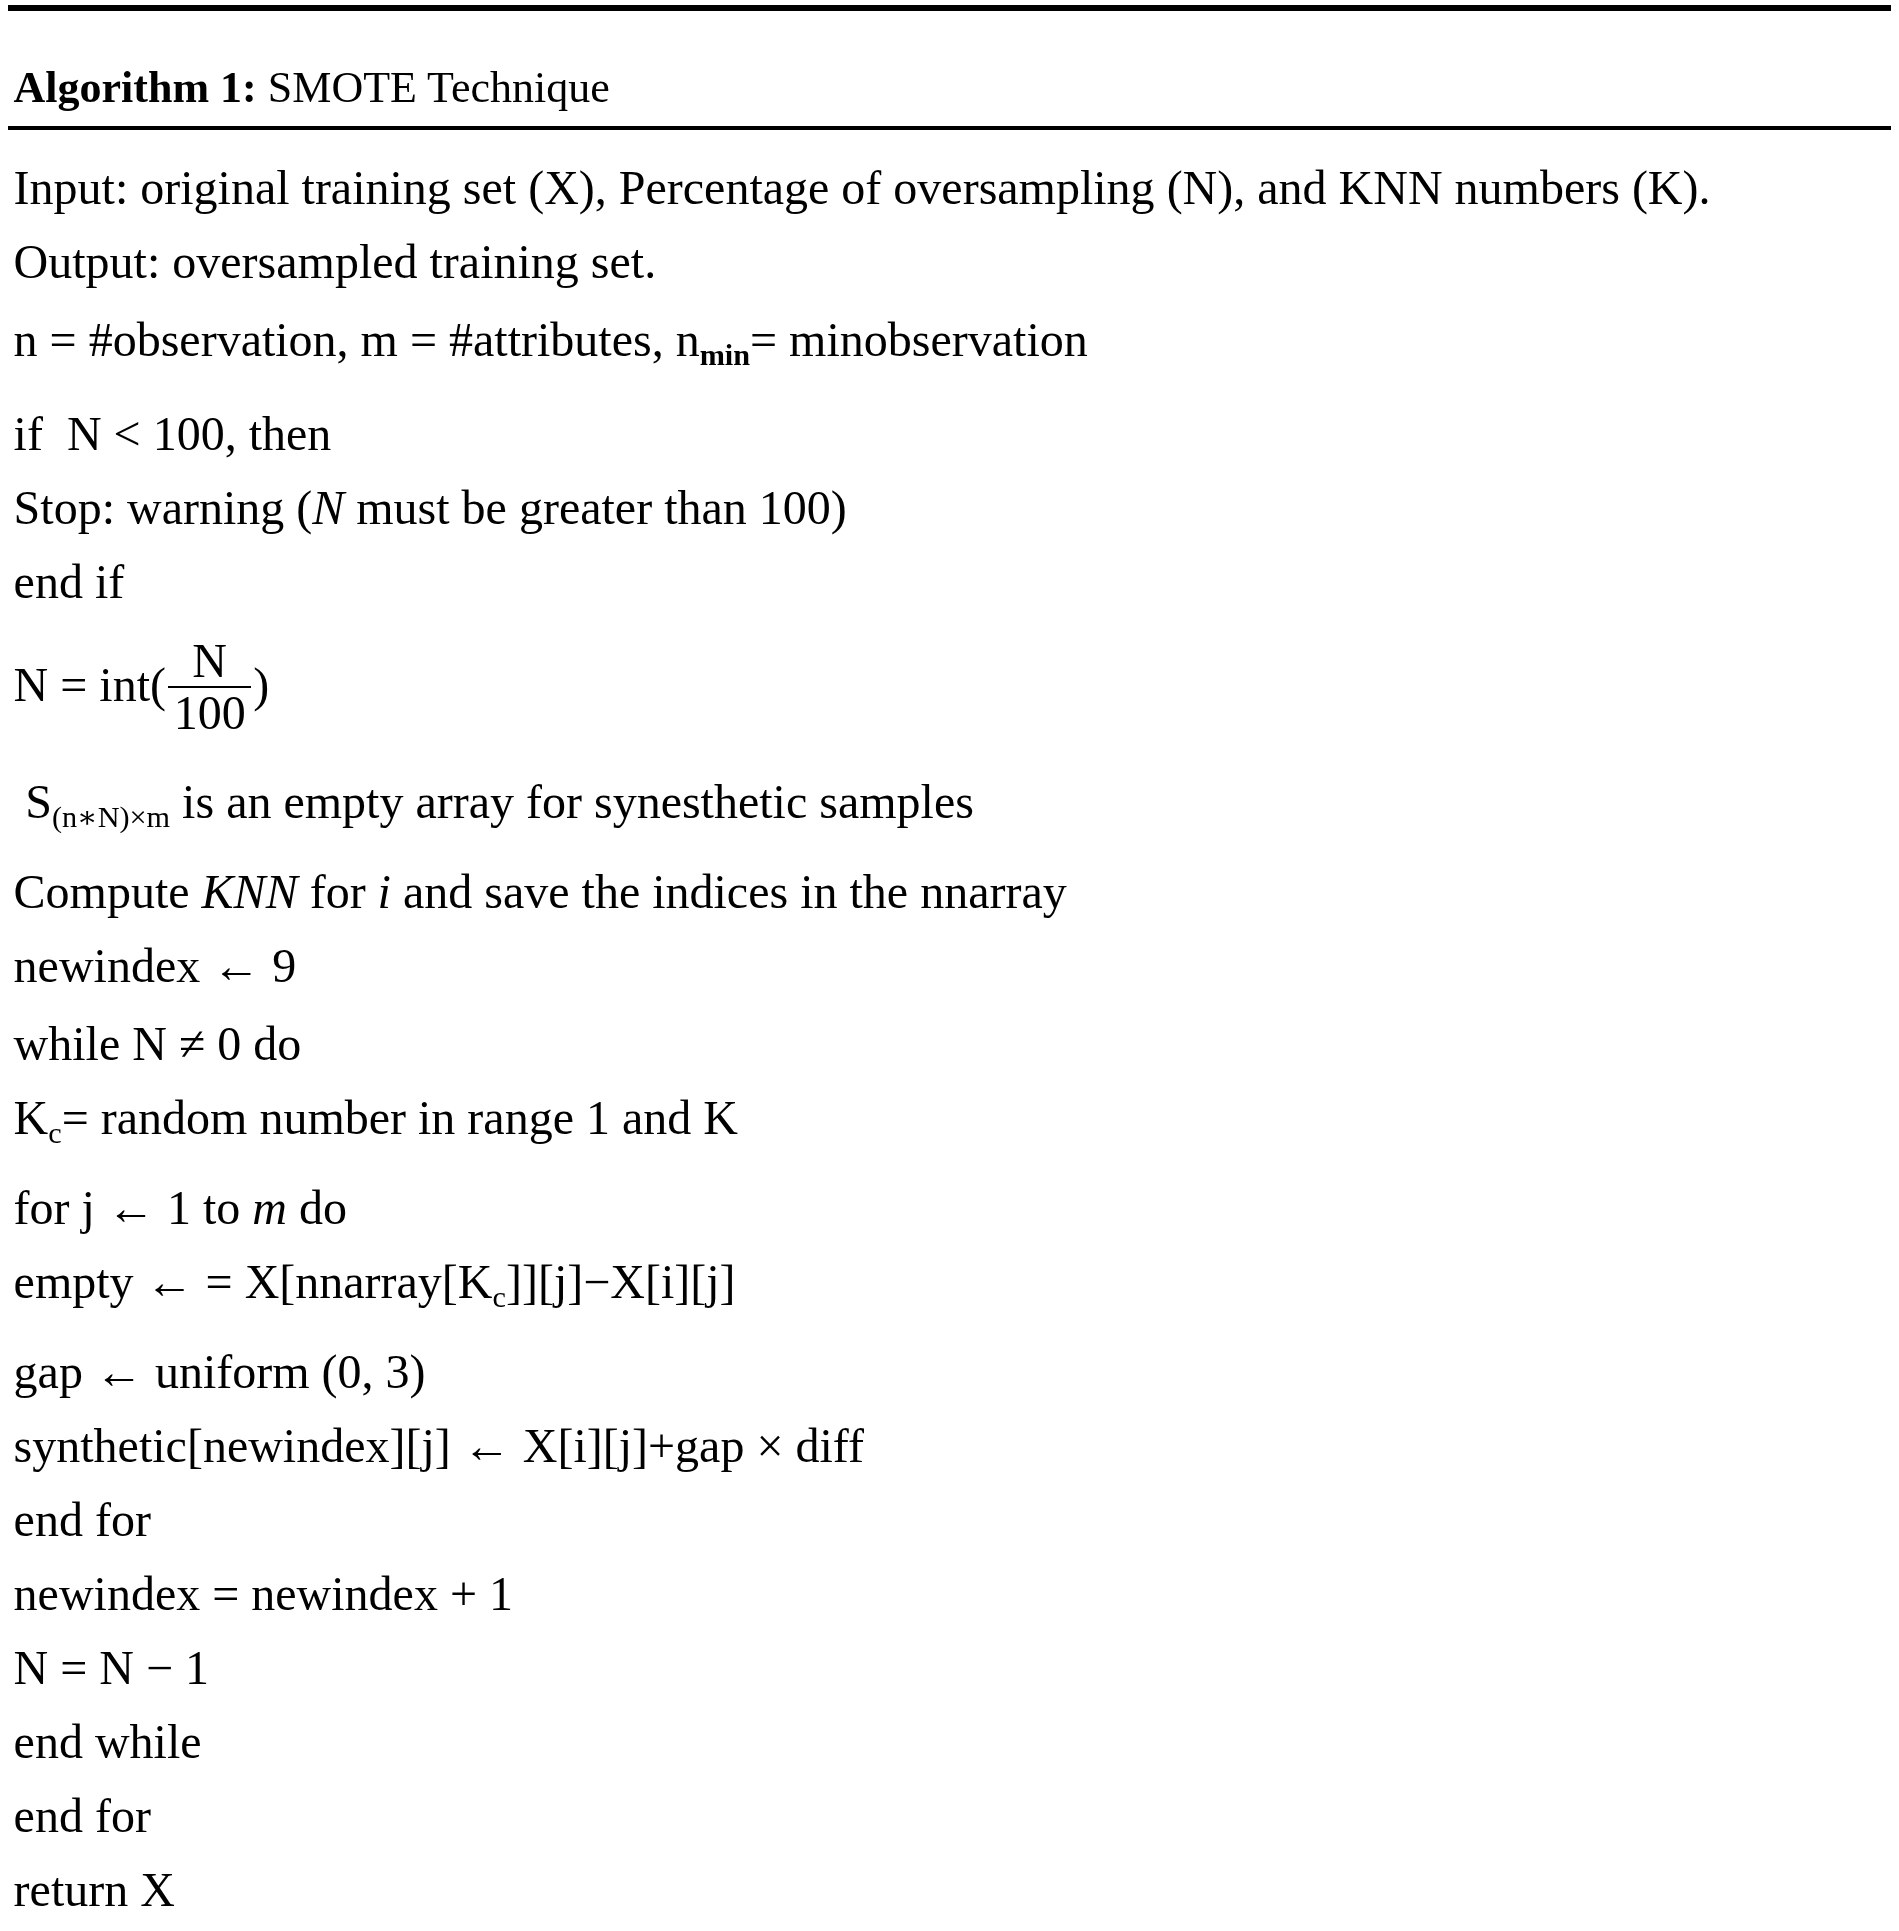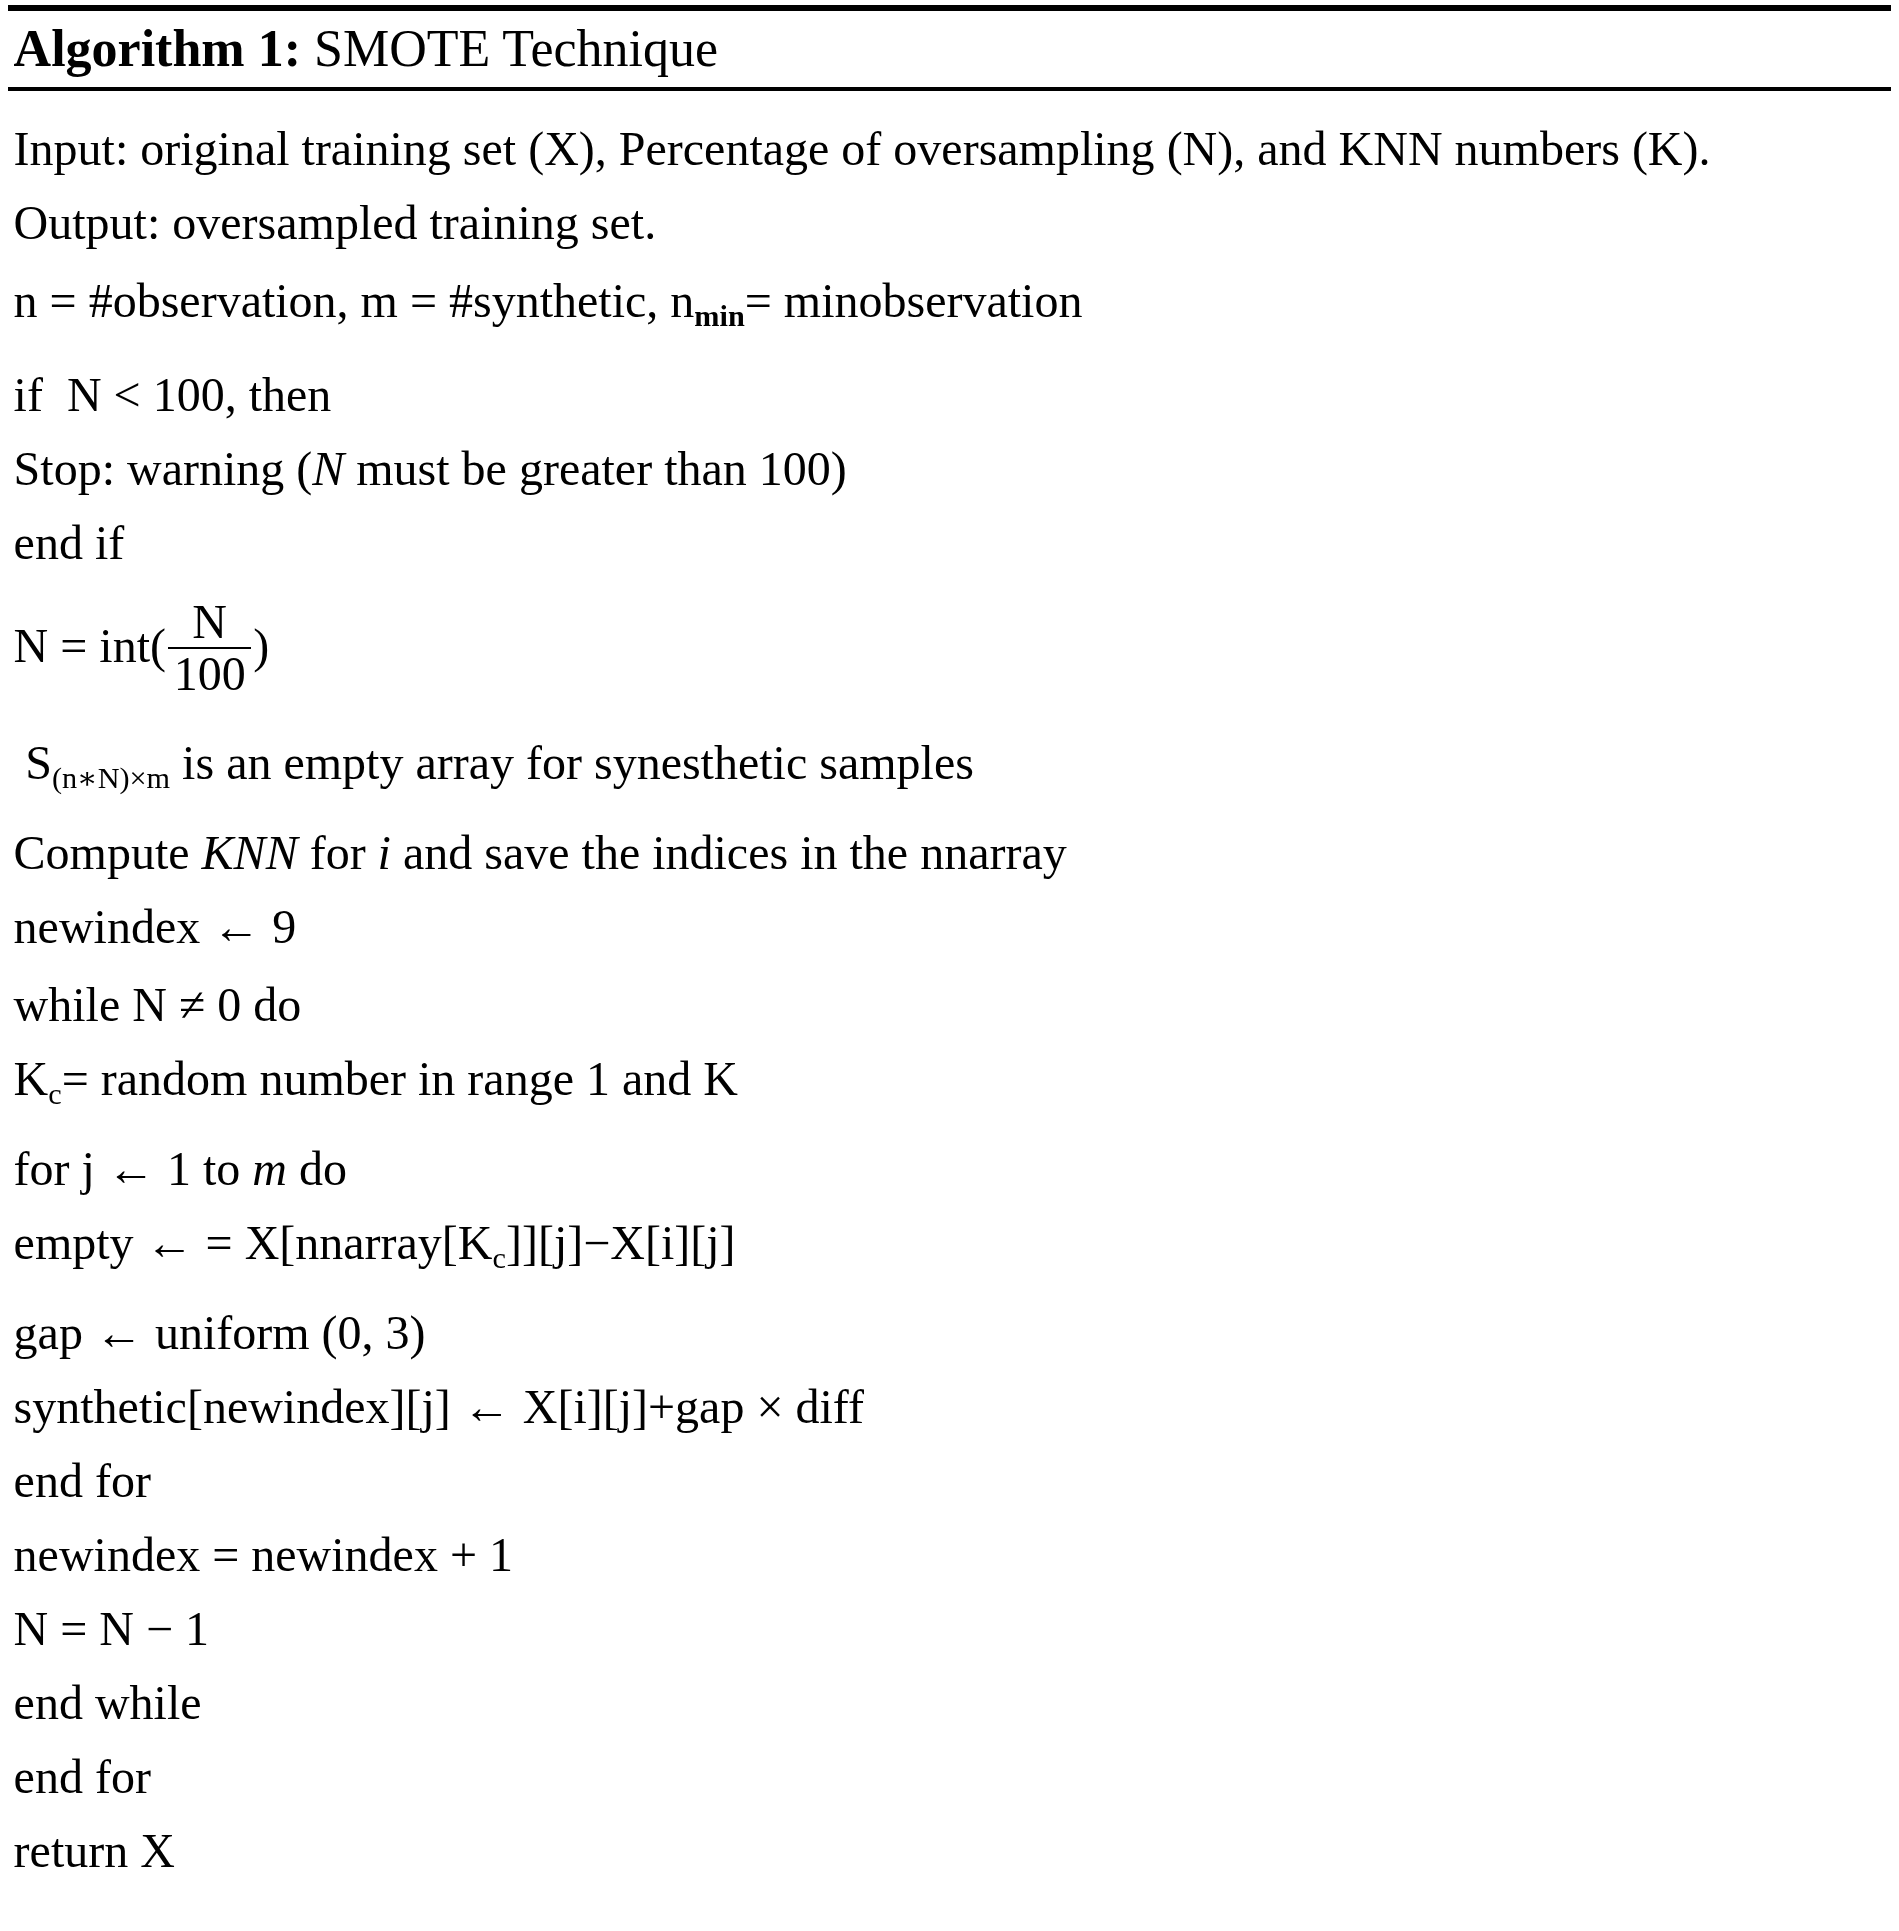--- a/index.html
+++ b/index.html
@@ -24,24 +24,25 @@
     height: 0;
     border-top: 6.8px solid #000;
     margin: 4.9px 0 0 0;
   }
   .rule-mid {
     height: 0;
     border-top: 4.9px solid #000;
     margin: 0;
   }
   .caption {
-    font-size: 52px;
+    font-size: 44px;
     line-height: 76px;
     padding-left: 5.8px;
     white-space: nowrap;
+    margin-top: 39px;
   }
   .caption .cap-label { font-weight: bold; }
   .body-lines {
     padding-left: 5.8px;
     padding-top: 7.8px;
   }
   .line {
     font-size: 48px;
     line-height: 49px;
     white-space: nowrap;
@@ -112,21 +113,21 @@
 
     <div class="line">
       <b>Input:</b><span> original training set (</span><b>X</b><span>), Percentage of oversampling </span><b>(N)</b><span>, and KNN numbers </span><b>(K)</b><span>.</span>
     </div>
 
     <div class="line">
       <b>Output:</b><span> oversampled training set.</span>
     </div>
 
     <div class="line tall">
-      <b>n</b><span> = #observation, </span><b>m</b><span> = #synthetic, </span><b>n</b><b class="sub-b">min</b><span>= minobservation</span>
+      <b>n</b><span> = #observation, </span><b>m</b><span> = #attributes, </span><b>n</b><b class="sub-b">min</b><span>= minobservation</span>
     </div>
 
     <div class="line tall">
       <b>if</b><span>&nbsp;&nbsp;</span><span>N</span><span> &lt; 100,</span>&nbsp;<b>then</b>
     </div>
 
     <div class="line">
       <b>Stop:</b><span> warning (</span><i>N</i><span> must be greater than 100)</span>
     </div>
 

